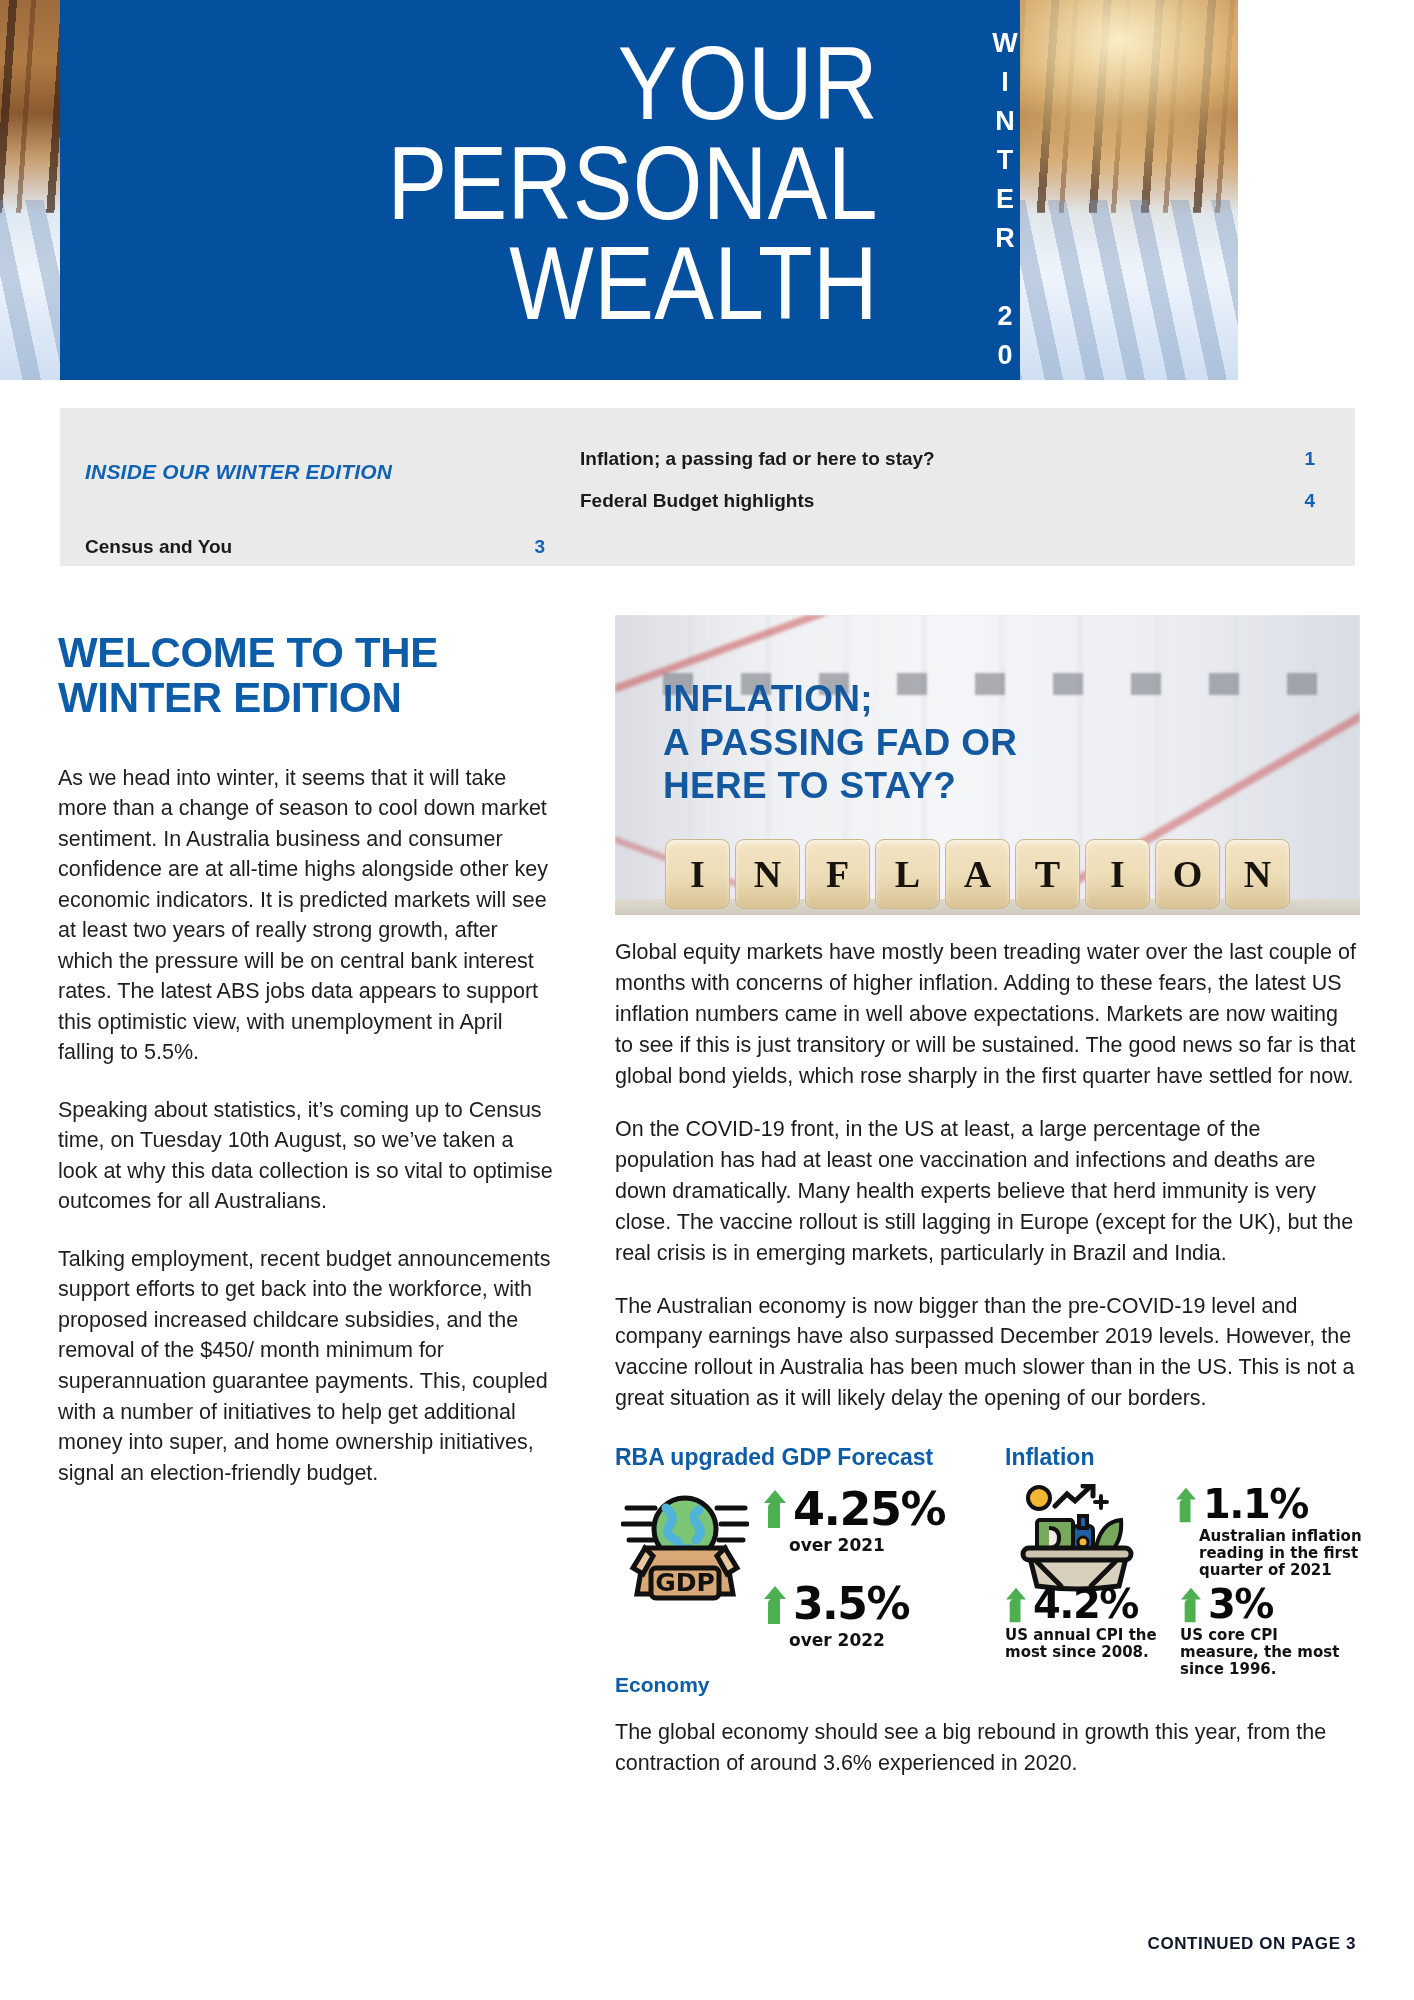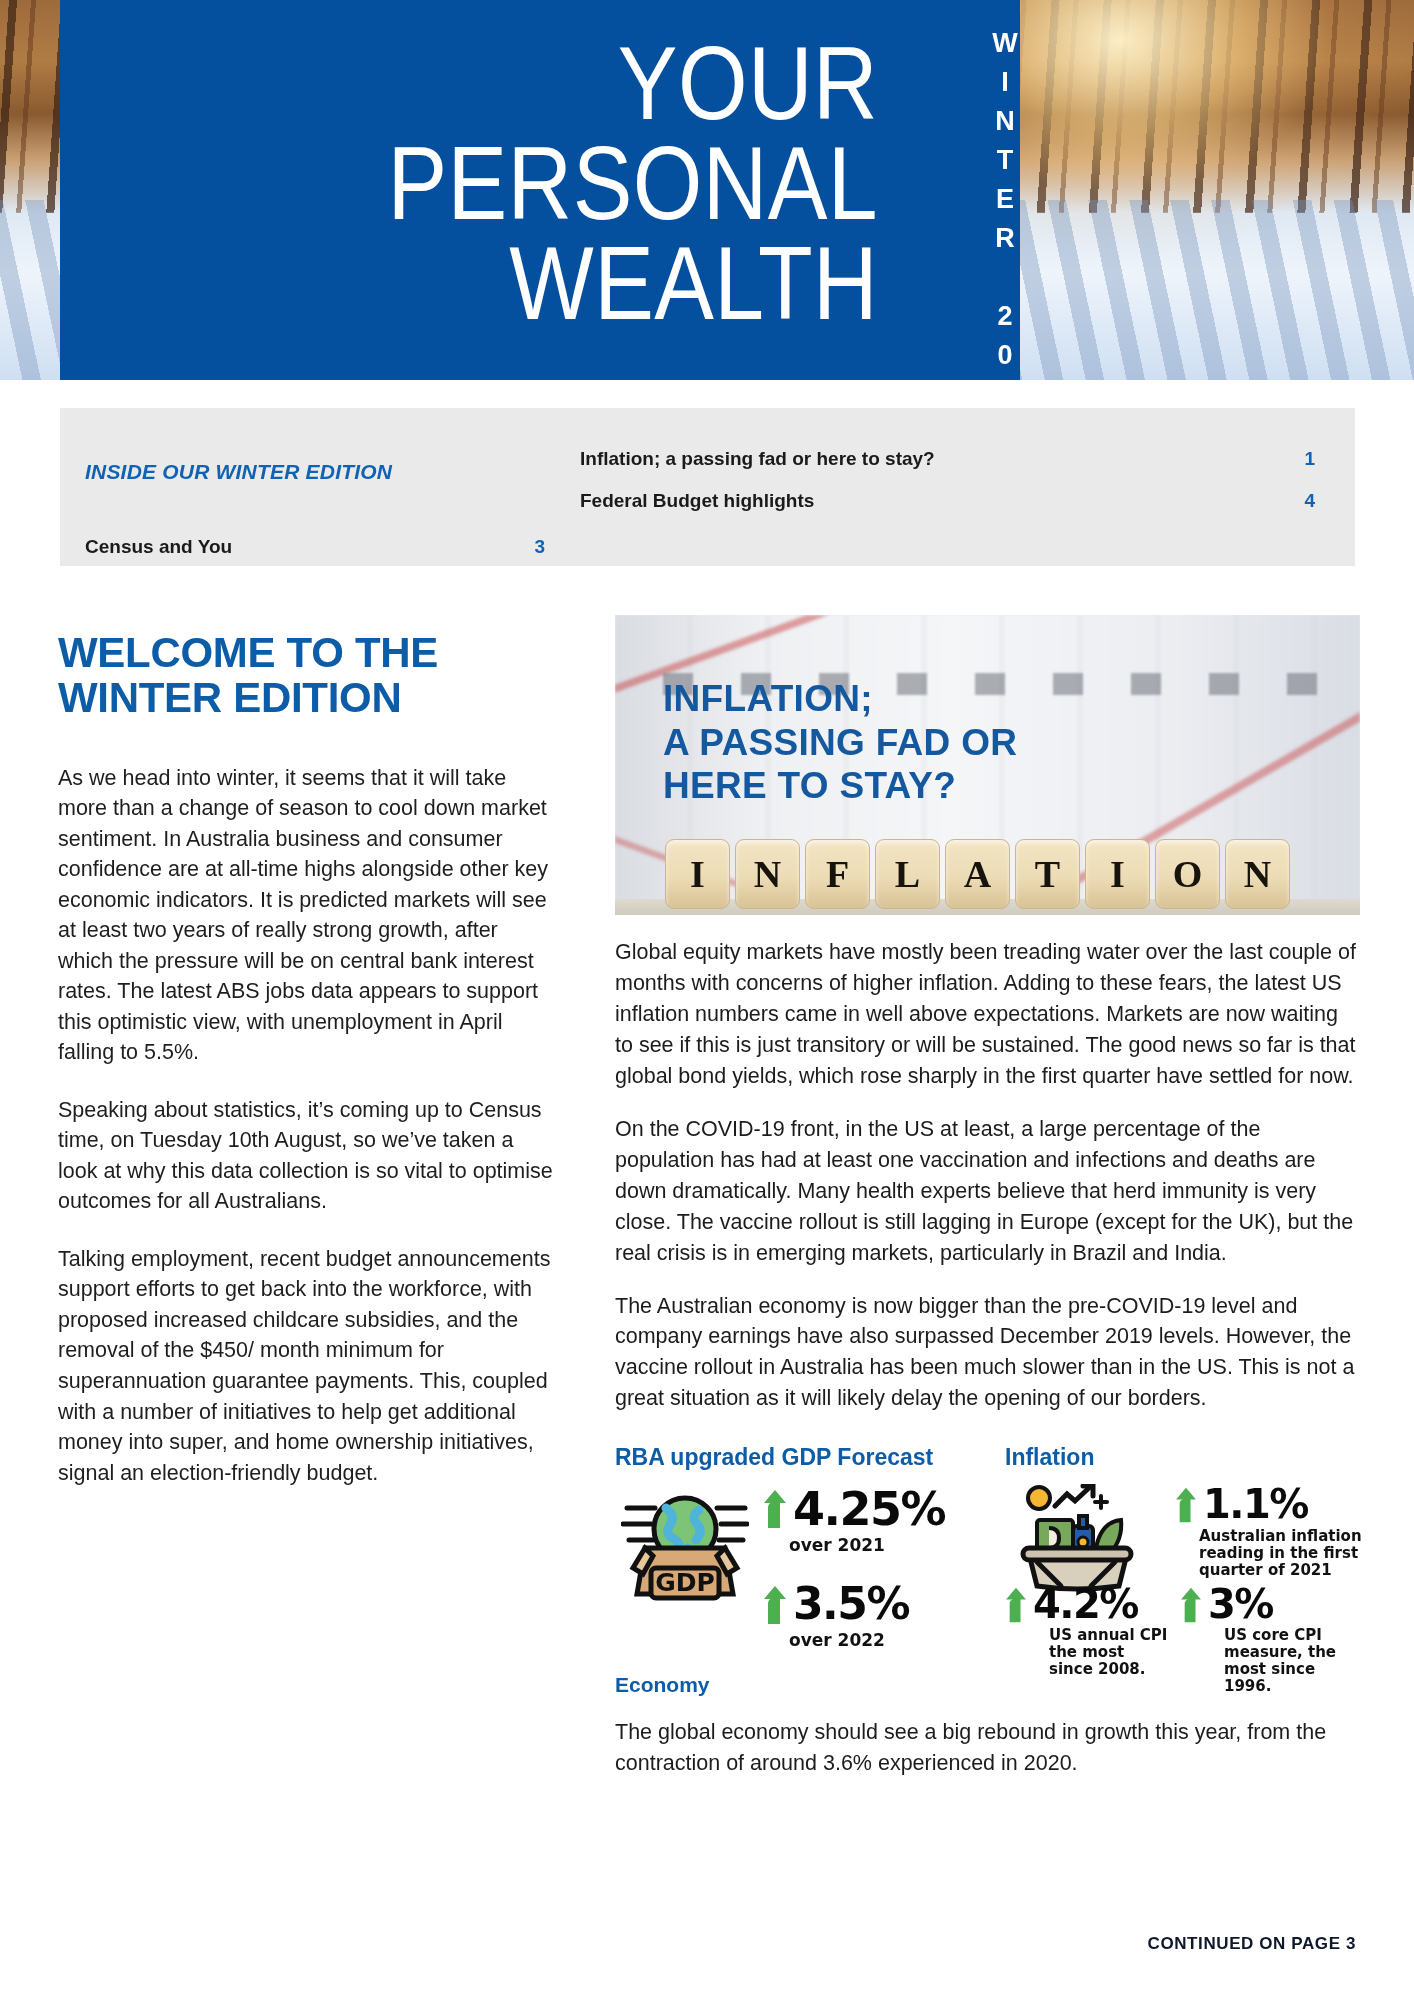--- a/index.html
+++ b/index.html
@@ -8,21 +8,21 @@
     font-family: "Liberation Sans", sans-serif;
     background: #ffffff;
     position: relative;
     overflow: hidden;
   }
 
   
   .masthead {
     position: absolute;
     left: 0; top: 0;
-    width: 1414px; height: 392px;
+    width: 1238px; height: 392px;
     overflow: hidden;
   }
   
   .forest-photo {
     position: absolute;
     left: 0; top: 0;
     width: 1414px; height: 380px;
     background:
       
       radial-gradient(ellipse 300px 220px at 1120px 40px, rgba(255,244,205,0.95) 0%, rgba(255,216,140,0.55) 40%, rgba(255,190,110,0.12) 70%, rgba(255,190,110,0) 100%),
@@ -261,21 +261,20 @@
     font-weight: 700;
     color: #0a0a0a;
     letter-spacing: -1.5px;
     line-height: 0.92;
   }
   .stat-cap {
     font-family: "DejaVu Sans", sans-serif;
     font-weight: 700;
     color: #111111;
     line-height: 1.12;
-    margin-left: 44px;
   }
 
   .gdp-icon { position: absolute; left: 6px; top: 42px; }
   .gdp-stat1 { position: absolute; left: 148px; top: 44px; }
   .gdp-stat1 .stat-num { font-size: 46px; }
   .gdp-stat1 .stat-cap { font-size: 17px; margin-top: 5px; margin-left: 26px; }
   .gdp-stat2 { position: absolute; left: 148px; top: 140px; }
   .gdp-stat2 .stat-num { font-size: 44px; }
   .gdp-stat2 .stat-cap { font-size: 17px; margin-top: 5px; margin-left: 26px; }
 

